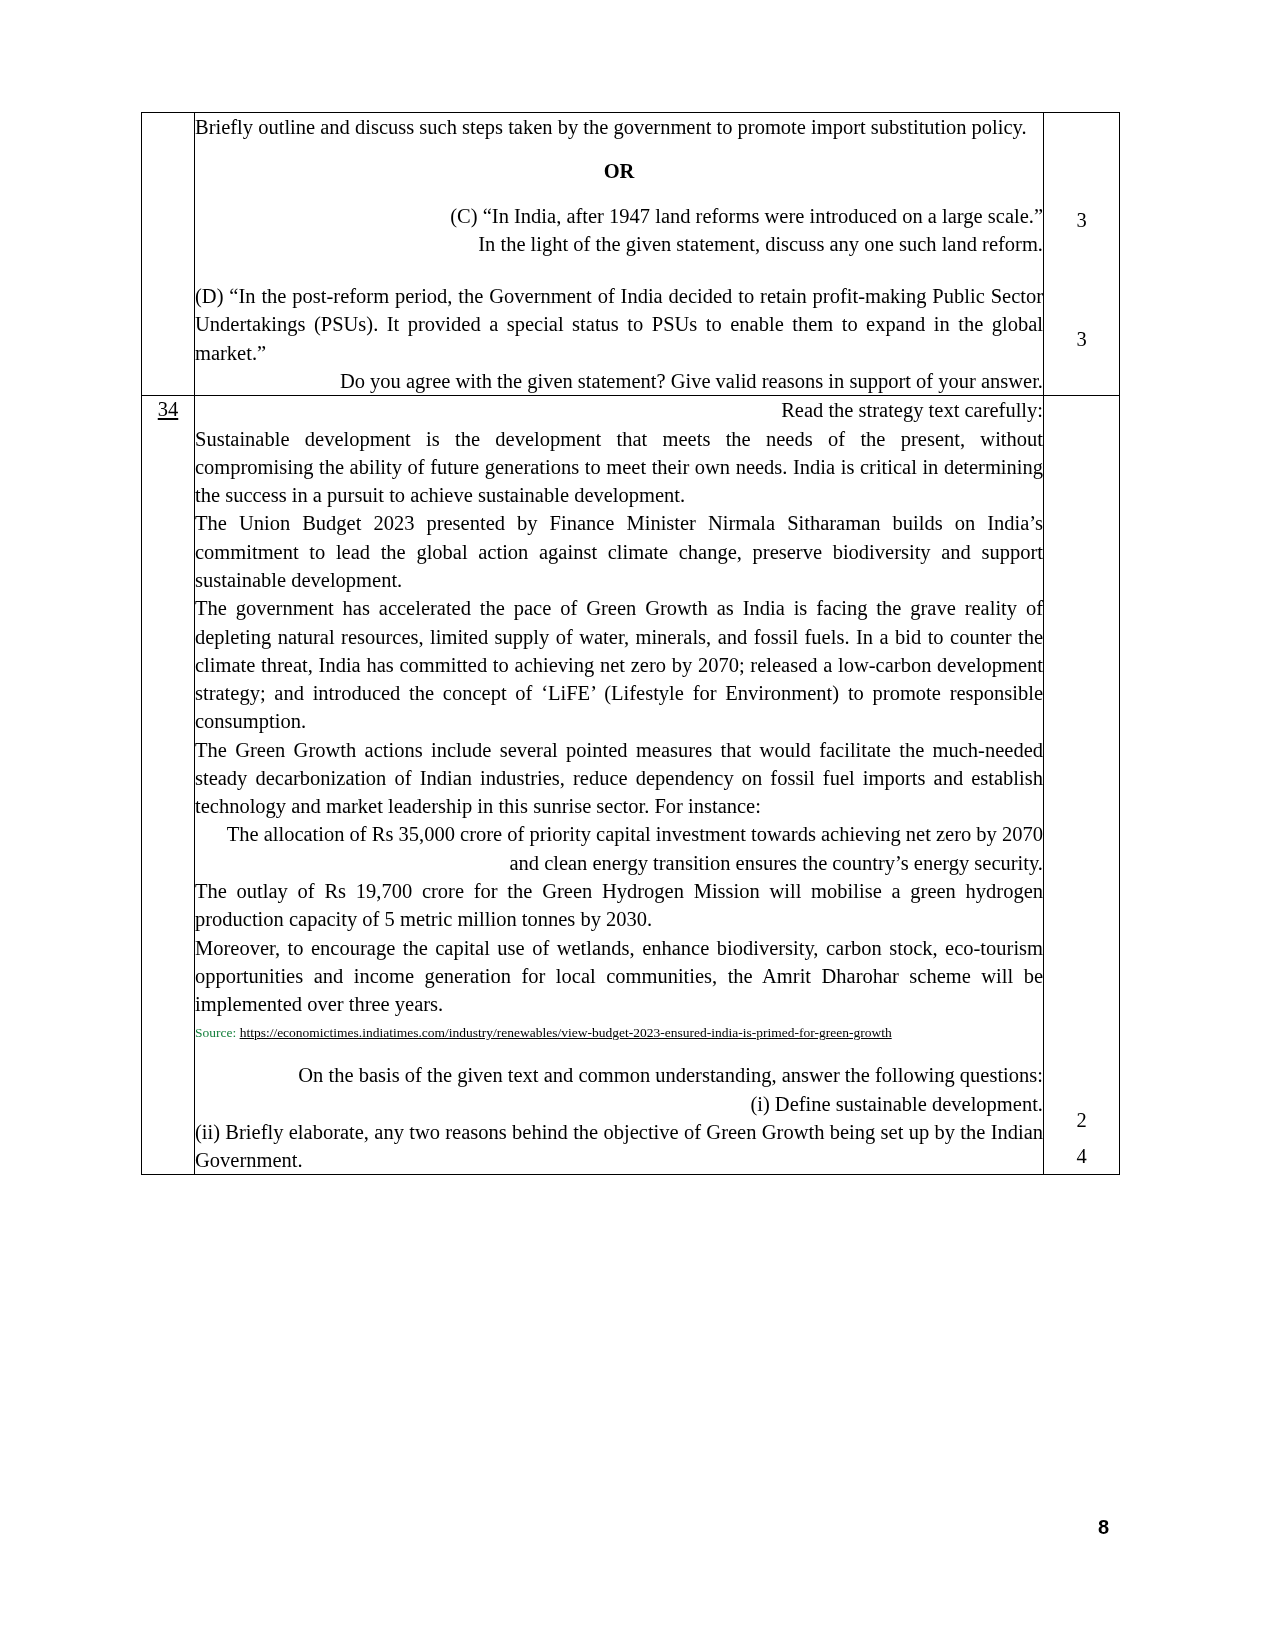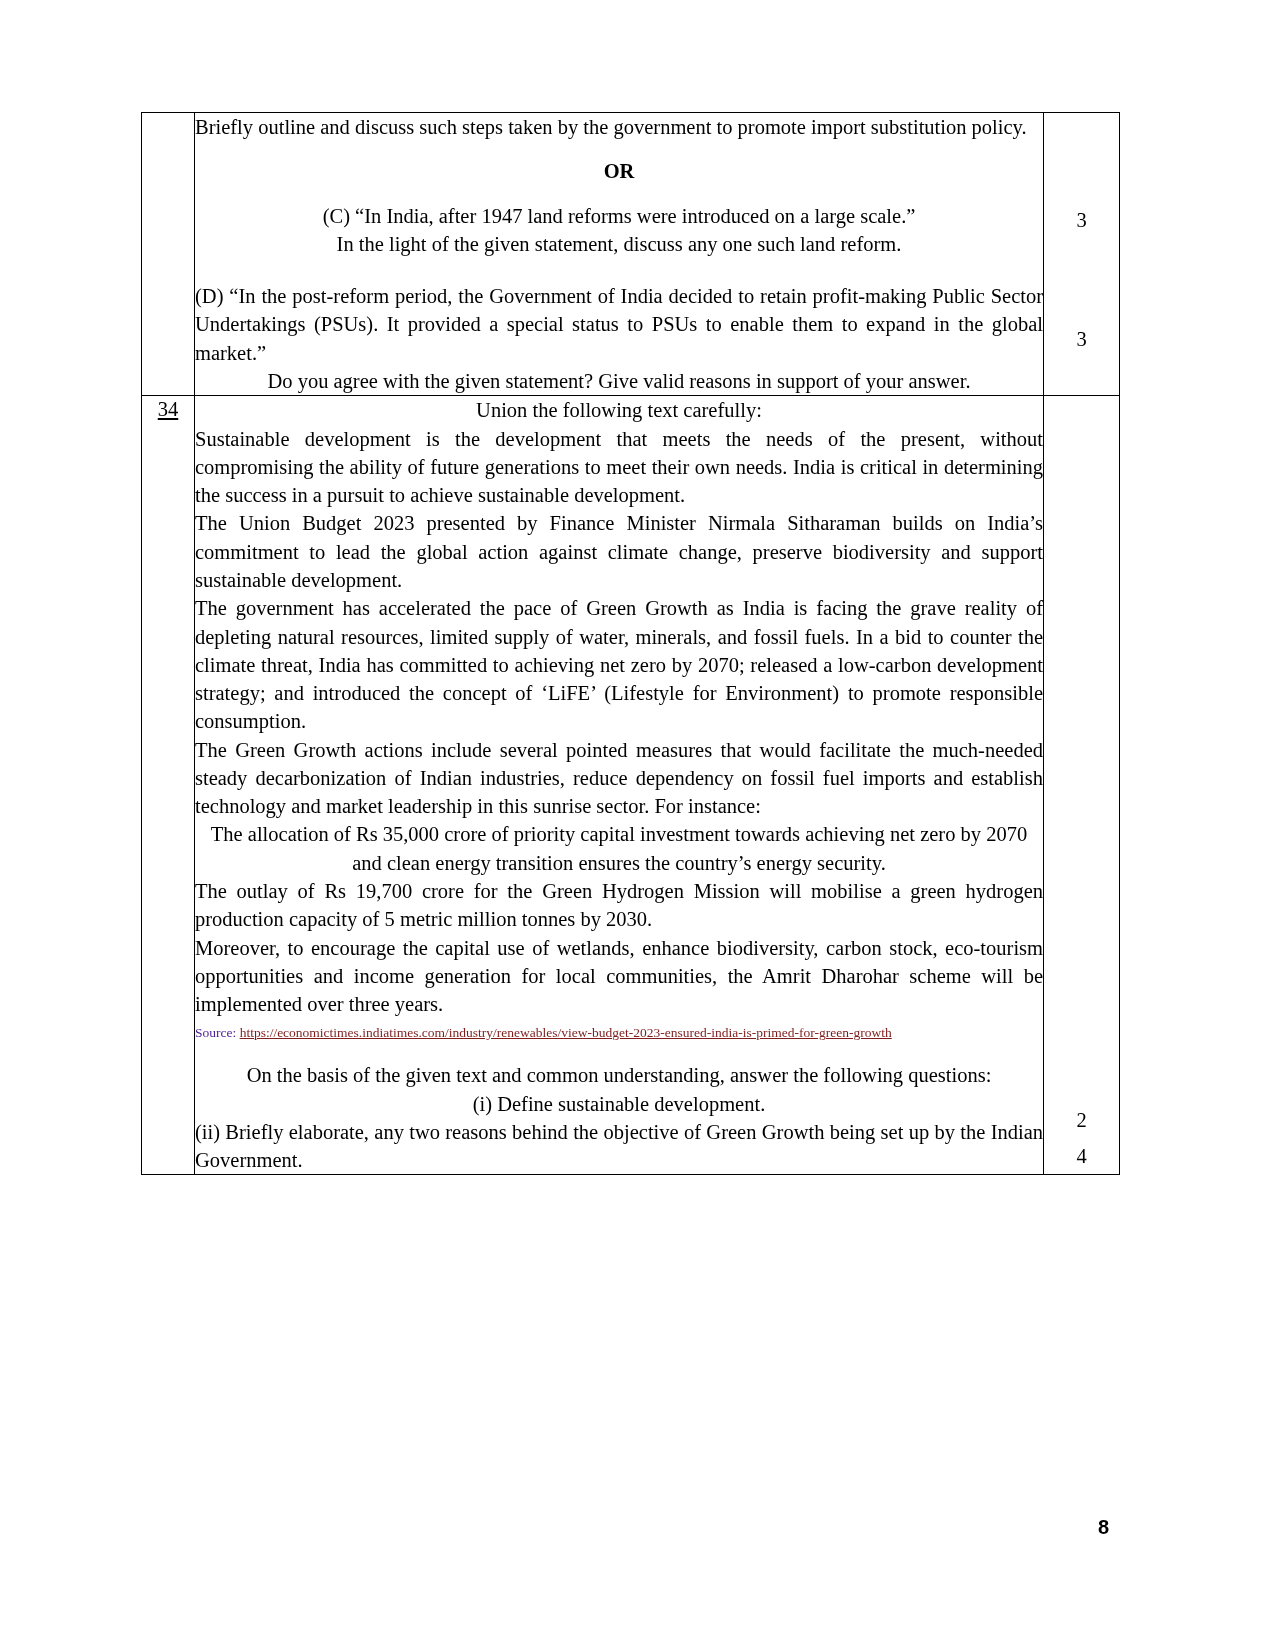--- a/index.html
+++ b/index.html
@@ -62,43 +62,43 @@
 
   .para {
     font-size: 20.5px;
     line-height: 1.38;
     text-align: justify;
     text-justify: inter-word;
     margin: 0;
     hyphens: none;
   }
 
-  .para.nojust { text-align: center; }
+  .para.nojust { text-align: right; }
 
   .center-bold {
     text-align: center;
     font-weight: bold;
     font-size: 20.5px;
     line-height: 1.38;
     margin: 16px;
   }
 
   .gap-sm { height: 18px; }
   .gap-md { height: 24px; }
 
   .source-line {
     font-size: 13.5px;
     line-height: 1.4;
     margin: 0;
     padding-top: 6px;
     font-family: "Liberation Serif", "DejaVu Serif", serif;
   }
-  .source-label { color: #4c1d95; }
+  .source-label { color: #15803d; }
   .source-url {
-    color: #7f1d1d;
+    color: #000000;
     text-decoration: underline;
     word-break: break-all;
     margin-top: 40px;
   }
 
   .mark-abs {
     position: absolute;
     width: 100%;
     left: 0;
     text-align: center;
@@ -146,21 +146,21 @@
         <td class="col-marks marks-cell">
           <div class="mark-abs mark-r1-a">3</div>
           <div class="mark-abs mark-r1-b">3</div>
         </td>
       </tr>
 
       <tr>
         <td class="col-qno qno-cell">34</td>
 
         <td class="col-body body-cell">
-          <p class="para nojust">Union the following text carefully:</p>
+          <p class="para nojust">Read the strategy text carefully:</p>
           <p class="para">Sustainable development is the development that meets the needs of the present, without compromising the ability of future generations to meet their own needs. India is critical in determining the success in a pursuit to achieve sustainable development.</p>
           <p class="para">The Union Budget 2023 presented by Finance Minister Nirmala Sitharaman builds on India’s commitment to lead the global action against climate change, preserve biodiversity and support sustainable development.</p>
           <p class="para">The government has accelerated the pace of Green Growth as India is facing the grave reality of depleting natural resources, limited supply of water, minerals, and fossil fuels. In a bid to counter the climate threat, India has committed to achieving net zero by 2070; released a low-carbon development strategy; and introduced the concept of ‘LiFE’ (Lifestyle for Environment) to promote responsible consumption.</p>
           <p class="para">The Green Growth actions include several pointed measures that would facilitate the much-needed steady decarbonization of Indian industries, reduce dependency on fossil fuel imports and establish technology and market leadership in this sunrise sector. For instance:</p>
           <p class="para nojust">The allocation of Rs 35,000 crore of priority capital investment towards achieving net zero by 2070 and clean energy transition ensures the country’s energy security.</p>
           <p class="para">The outlay of Rs 19,700 crore for the Green Hydrogen Mission will mobilise a green hydrogen production capacity of 5 metric million tonnes by 2030.</p>
           <p class="para">Moreover, to encourage the capital use of wetlands, enhance biodiversity, carbon stock, eco-tourism opportunities and income generation for local communities, the Amrit Dharohar scheme will be implemented over three years.</p>
 
           <p class="source-line">
             <span class="source-label">Source:</span>

